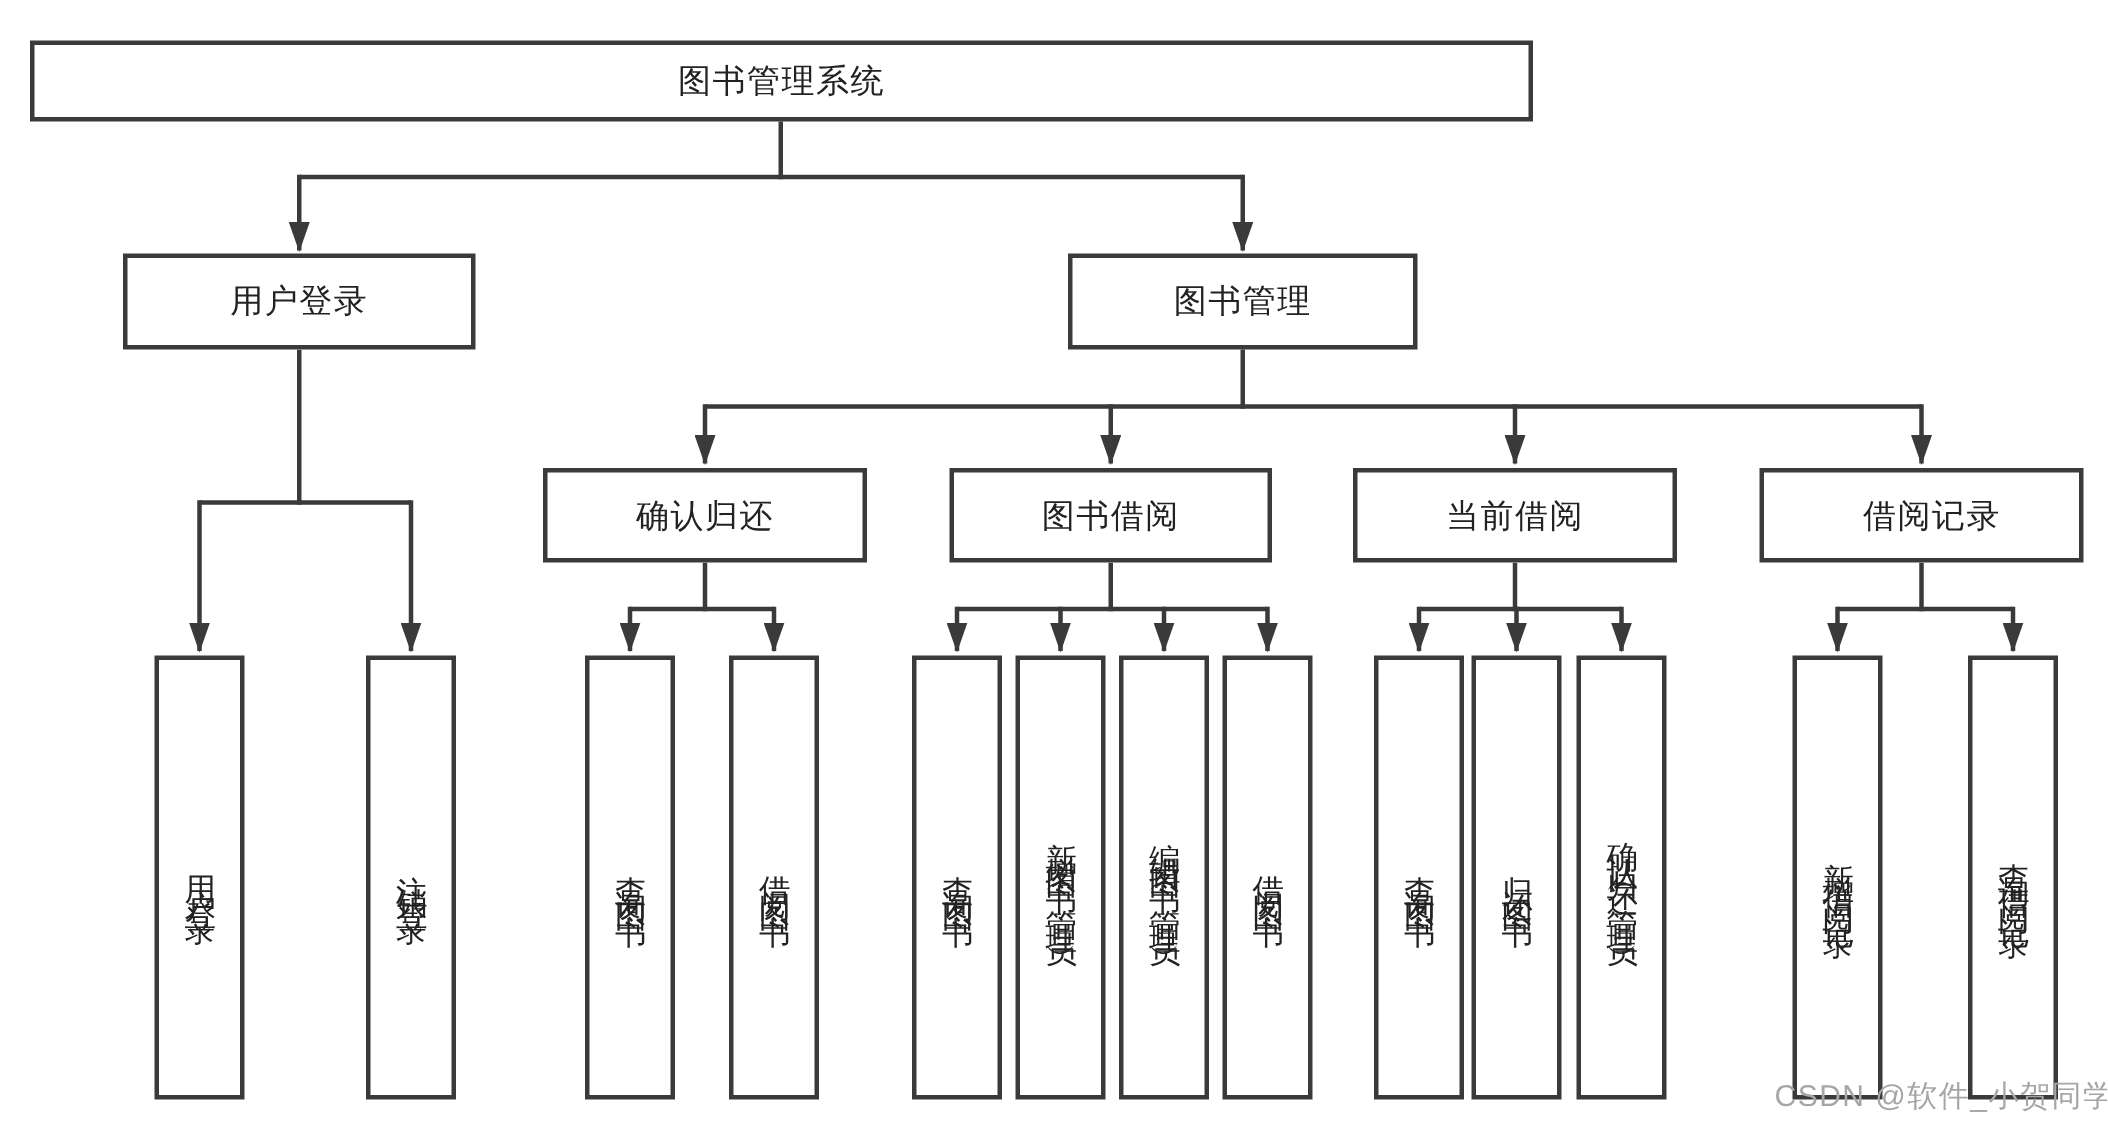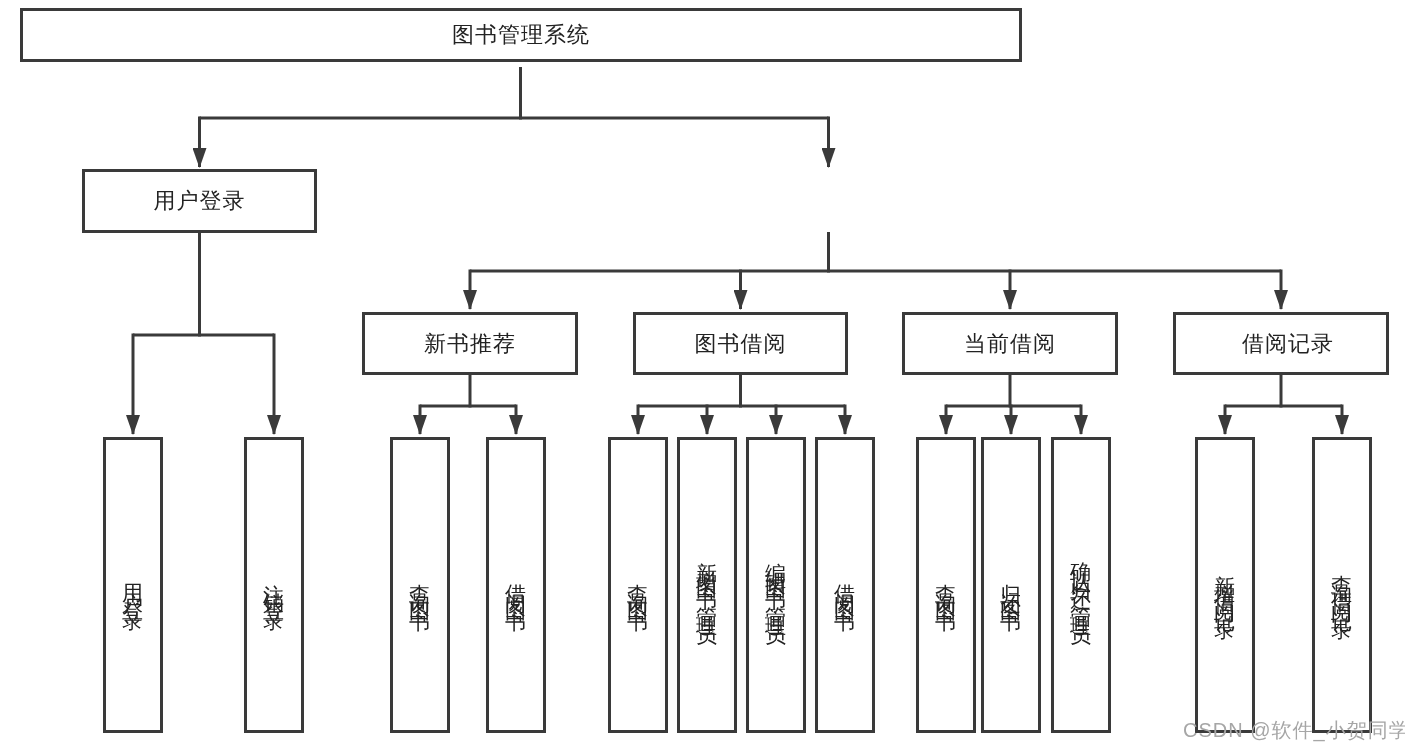--- a/index.html
+++ b/index.html
@@ -116,25 +116,26 @@
     </g>
 
     <g stroke="#3a3a3a" stroke-width="3" fill="none">
       <line x1="1281" y1="375" x2="1281" y2="407.5"></line>
       <line x1="1225" y1="406" x2="1342" y2="406"></line>
       <line x1="1225" y1="404.5" x2="1225" y2="434" marker-end="url(#arrow)"></line>
       <line x1="1342" y1="404.5" x2="1342" y2="434" marker-end="url(#arrow)"></line>
     </g>
   </svg>
 
-  <div class="node hbox" style="left:20px; top:8px; width:1002px; height:54px;">图书管理系统</div>
+  <div class="node hbox" style="left:20px; top:27px; width:1002px; height:54px;">图书管理系统</div>
 
   <div class="node hbox" style="left:82px; top:169px; width:235px; height:64px;">用户登录</div>
+  <div class="node hbox" style="left:712px; top:169px; width:233px; height:64px;">图书管理</div>
 
-  <div class="node hbox" style="left:362px; top:312px; width:216px; height:63px;">新书推荐</div>
+  <div class="node hbox" style="left:362px; top:312px; width:216px; height:63px;">确认归还</div>
   <div class="node hbox" style="left:633px; top:312px; width:215px; height:63px;">图书借阅</div>
   <div class="node hbox" style="left:902px; top:312px; width:216px; height:63px;">当前借阅</div>
   <div class="node hbox" style="left:1173px; top:312px; width:216px; height:63px;padding-left:14px;">借阅记录</div>
 
   <div class="node vbox" style="left:103px; top:437px; width:60px; height:296px;">用户登录</div>
   <div class="node vbox" style="left:244px; top:437px; width:60px; height:296px;">注销登录</div>
 
   <div class="node vbox" style="left:390px; top:437px; width:60px; height:296px;">查询图书</div>
   <div class="node vbox" style="left:486px; top:437px; width:60px; height:296px;">借阅图书</div>
 

